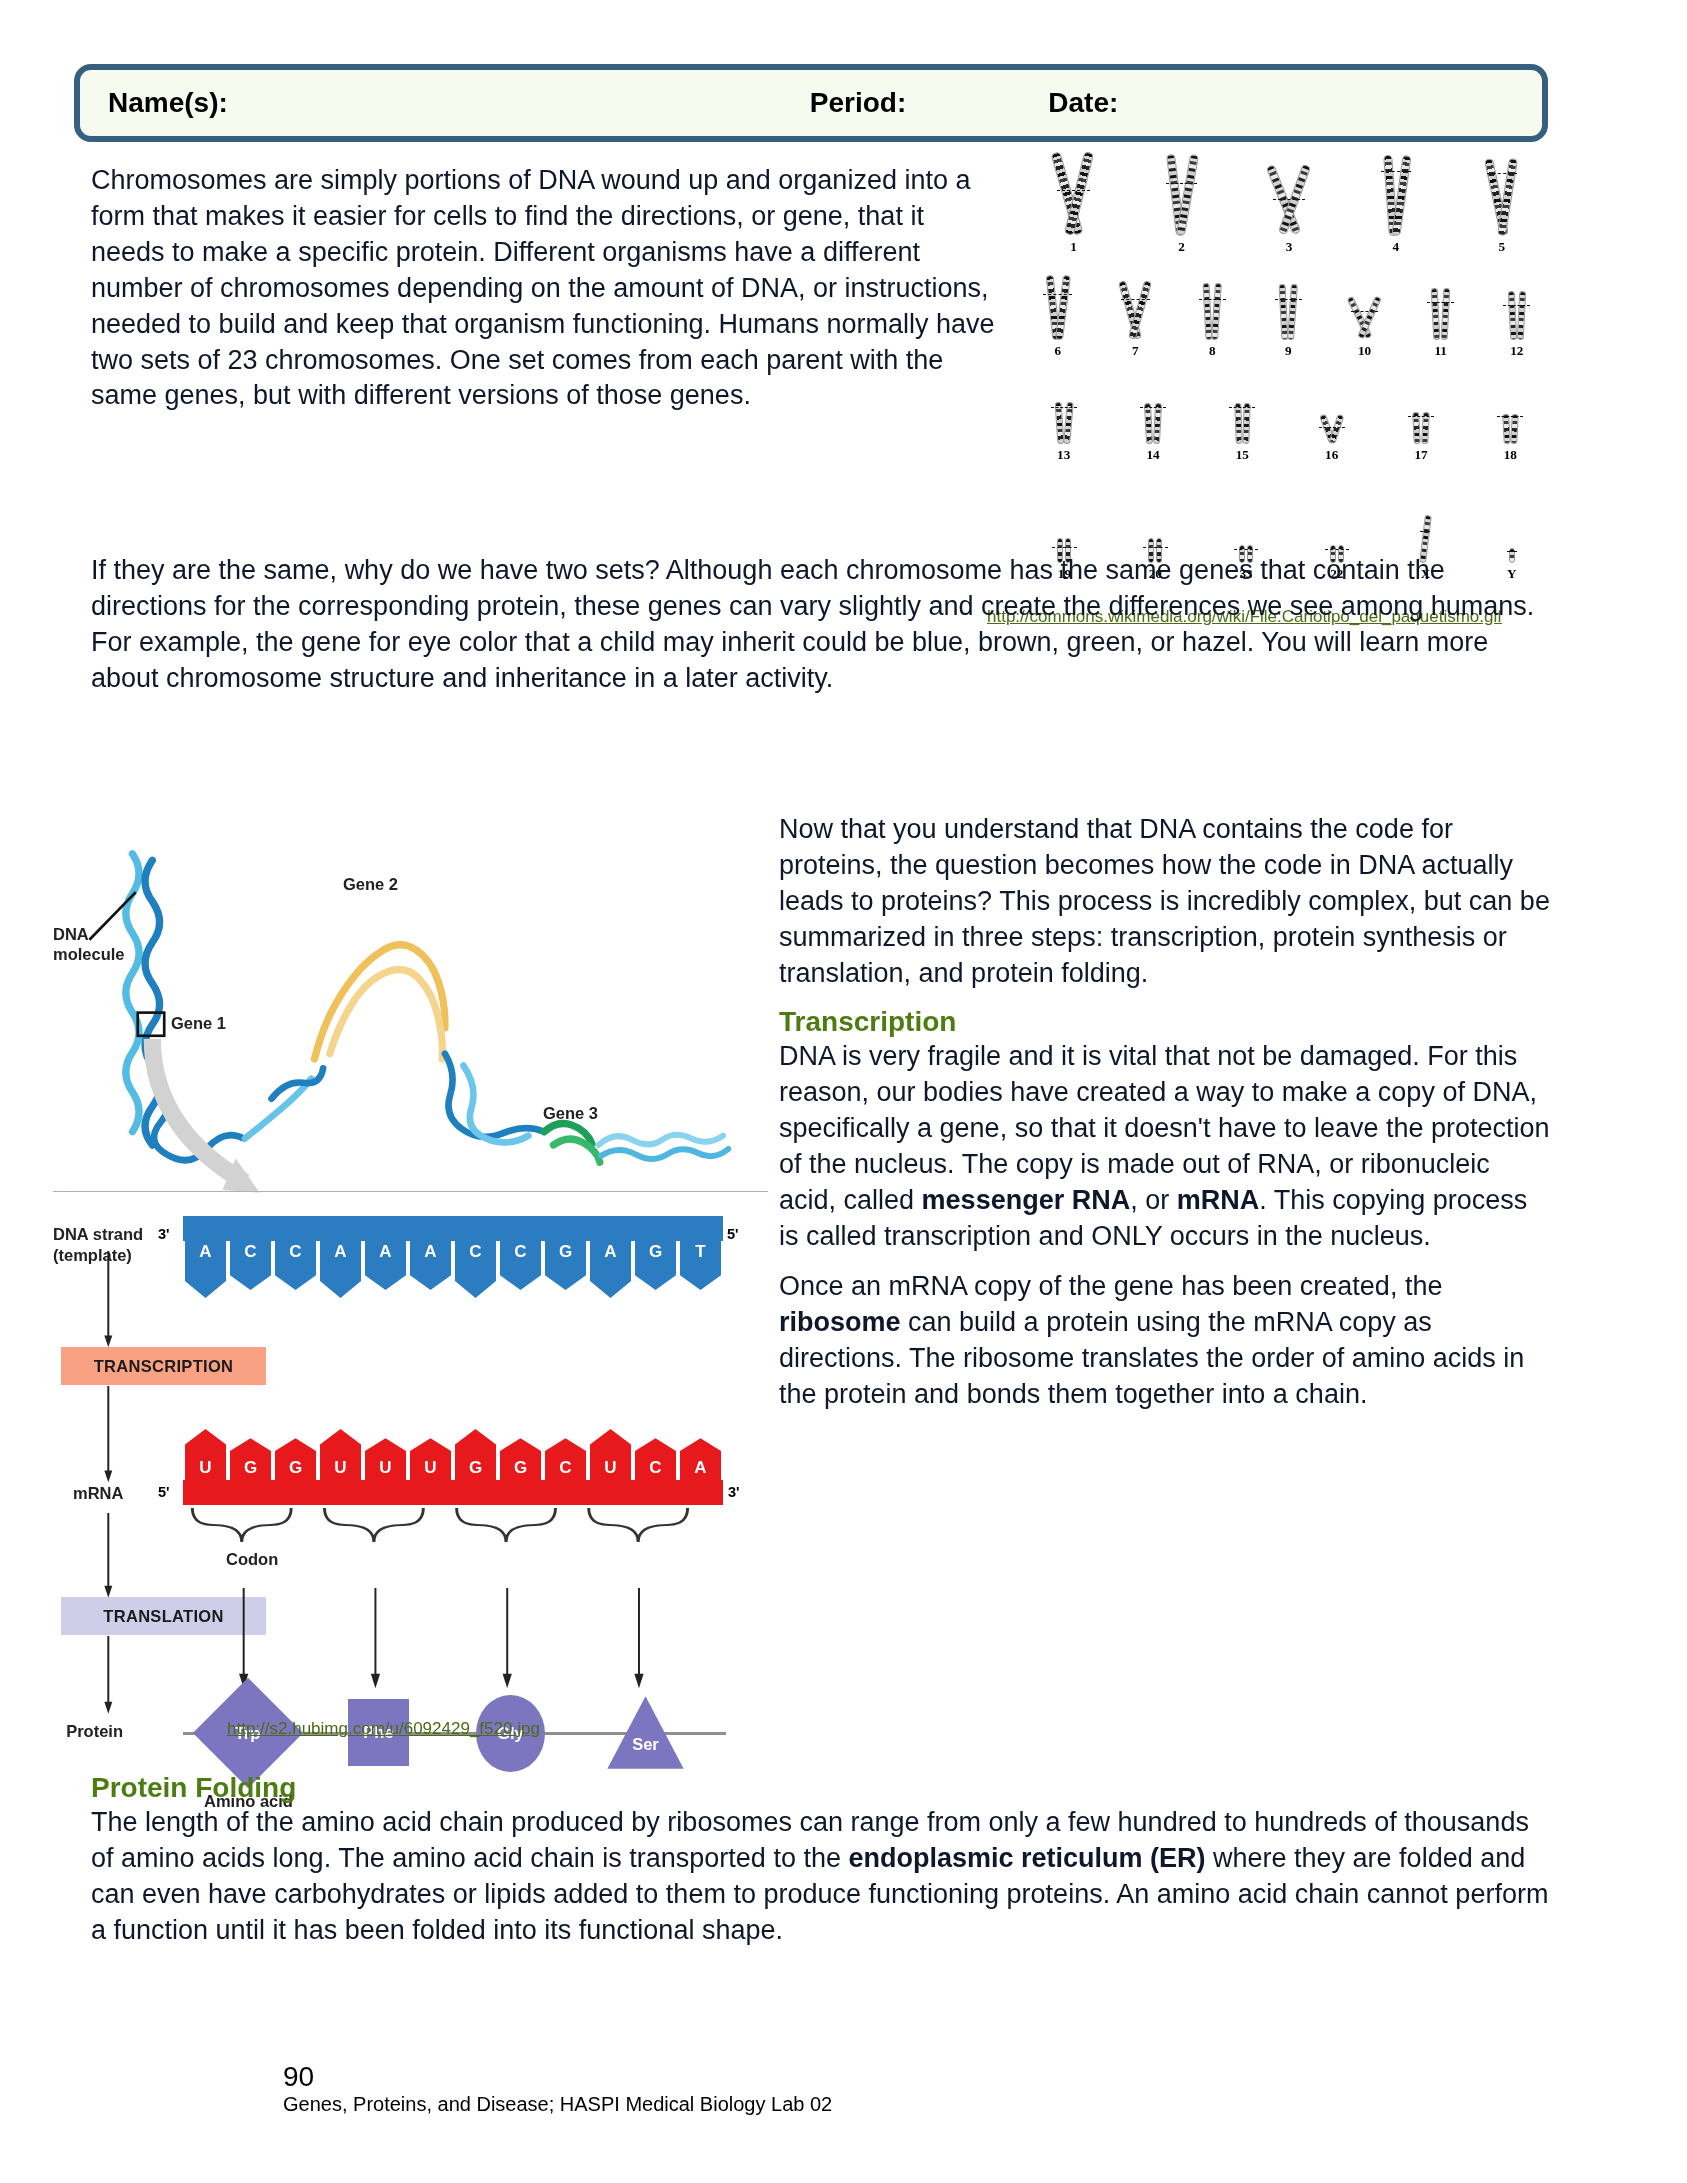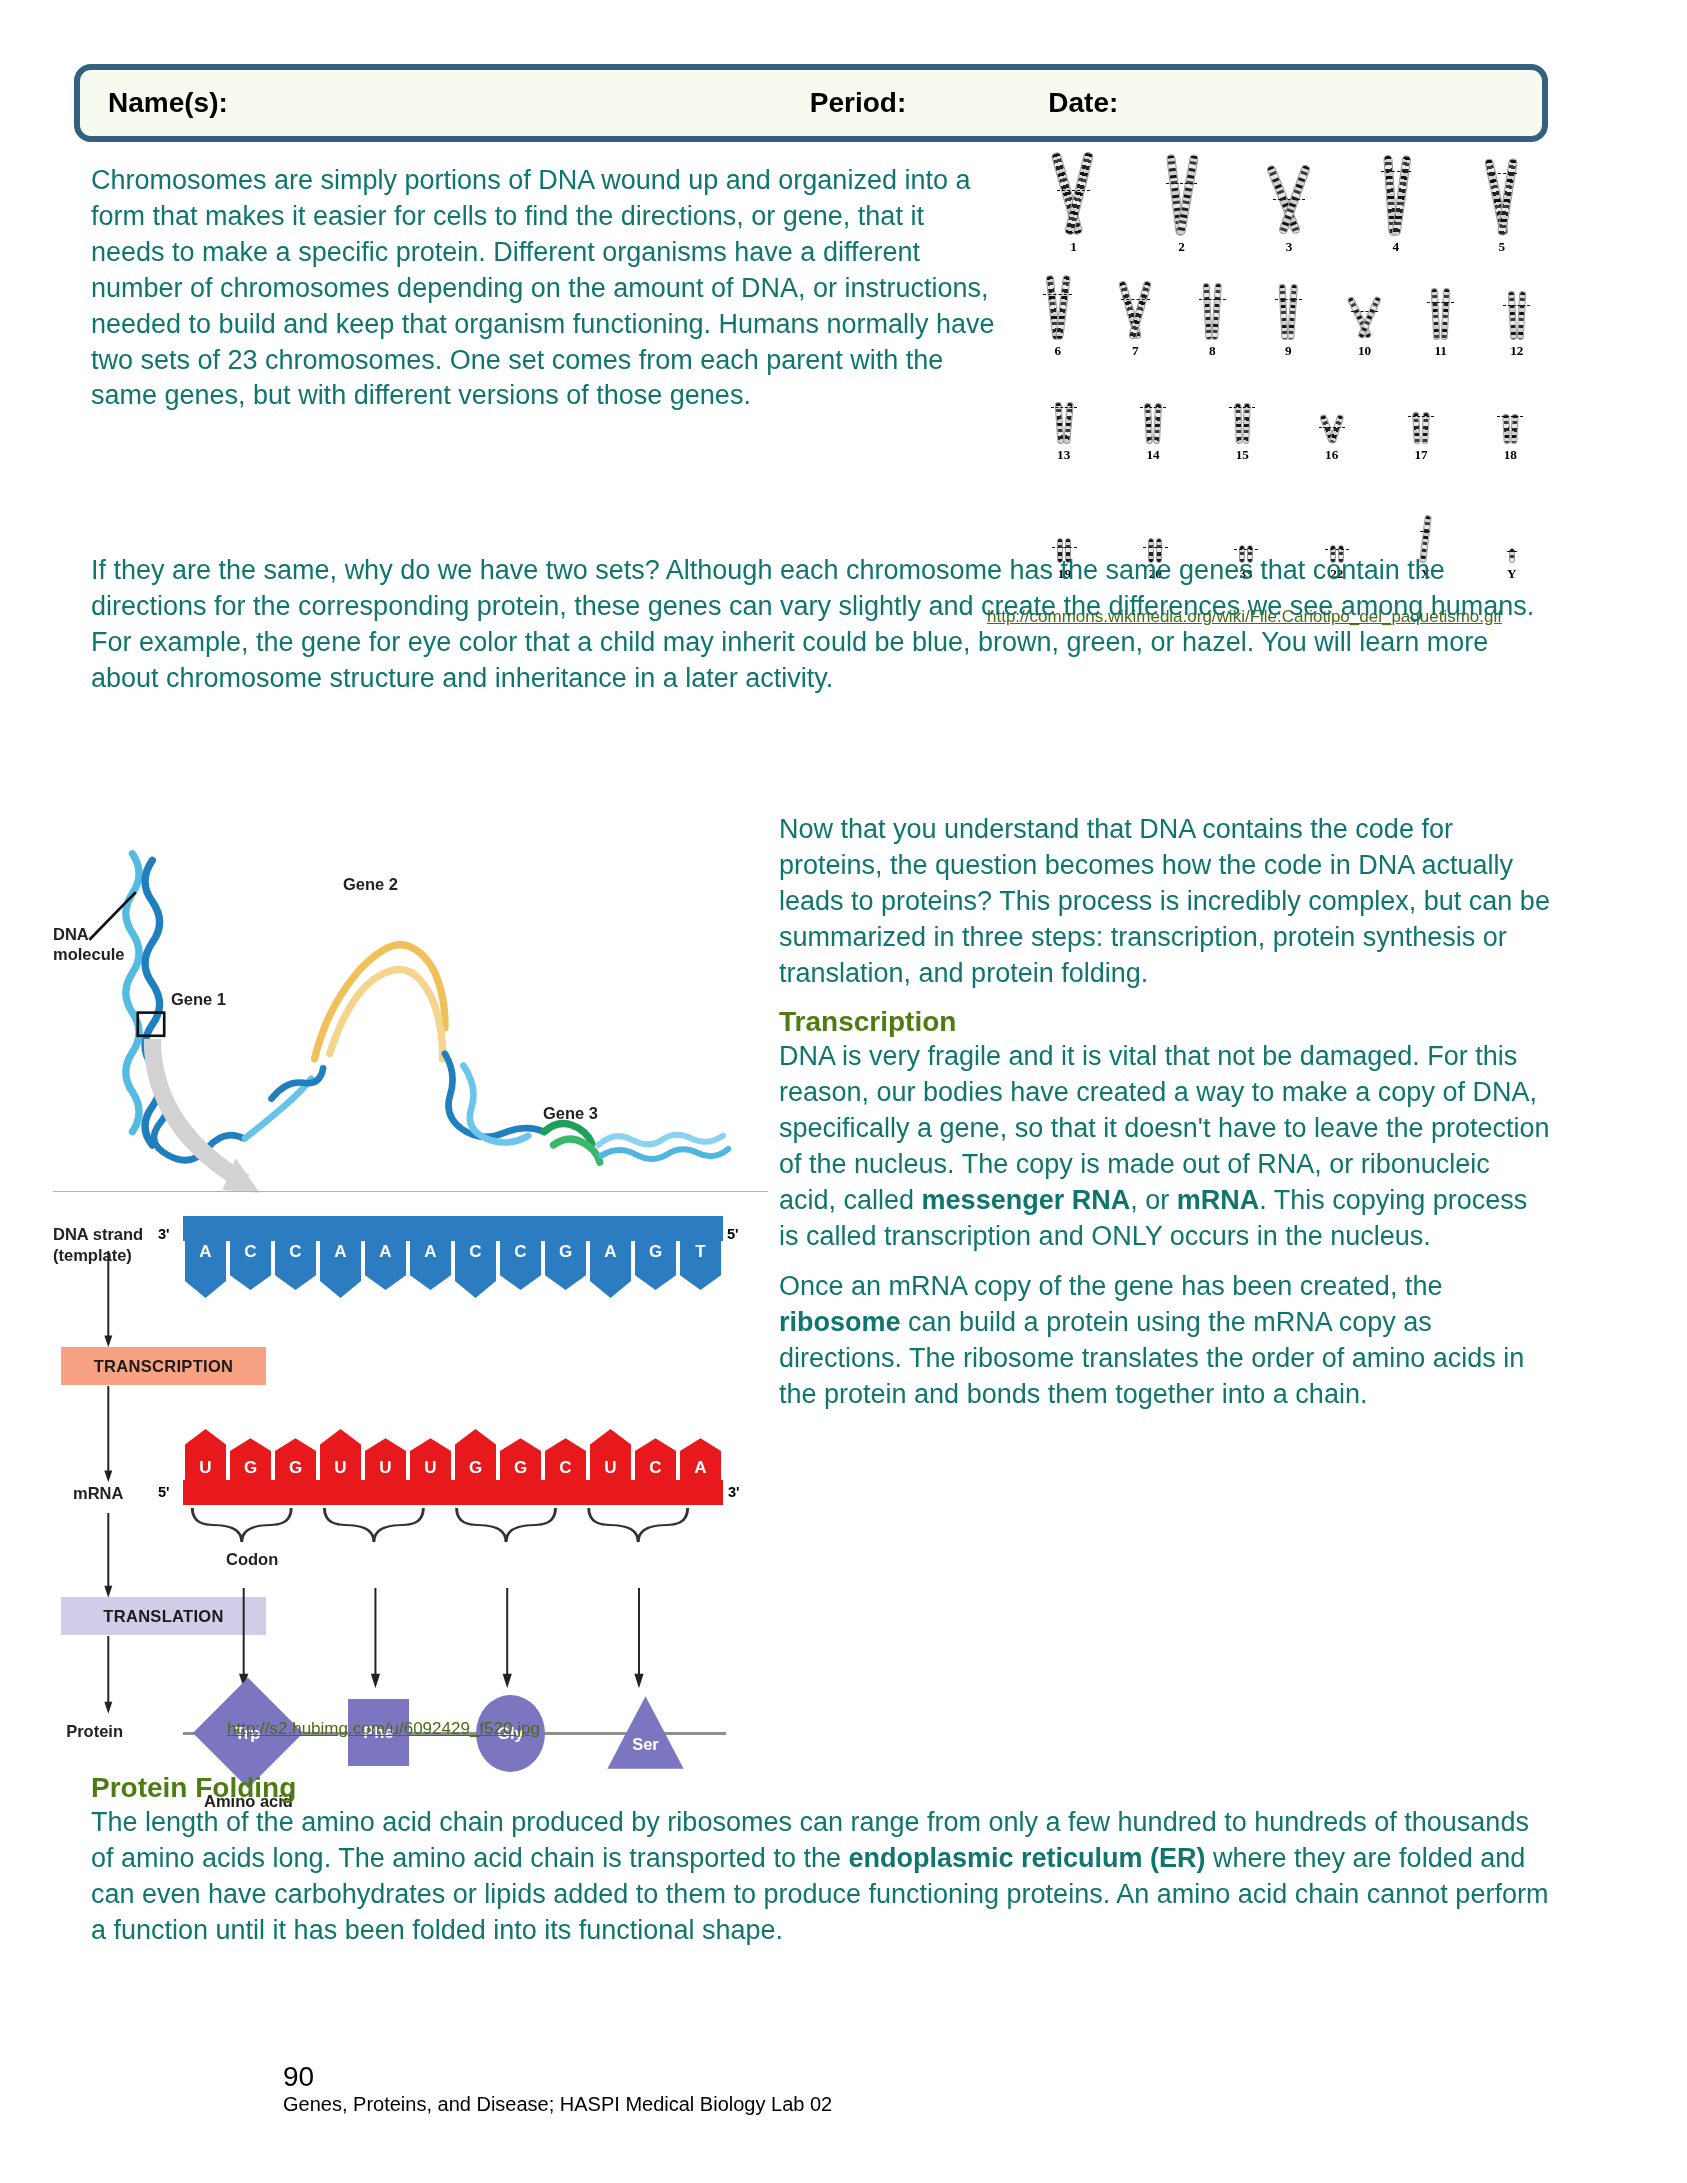--- a/index.html
+++ b/index.html
@@ -38,21 +38,21 @@
     letter-spacing: 0px;
     white-space: nowrap;
   }
   .hdr-name { margin-right: 582px; }
   .hdr-period { margin-right: 142px; }
 
   
   .para {
     font-size: 27px;
     line-height: 1.33;
-    color: #0f766e;
+    color: #0f172a;
   }
 
   .col-left-top {
     position: absolute;
     left: 91px; top: 163px;
     width: 913px;
   }
 
   .para-full {
     position: absolute;
@@ -464,21 +464,21 @@
       <path d="M 828 516 q 26 -16 52 -2 q 26 14 48 0 q 22 -14 46 -2 q 24 12 46 -6" stroke="#4fb6e0" stroke-width="9" fill="none" stroke-linecap="round"></path>
 
       <path d="M 150 340 C 150 440 210 510 290 556" stroke="#d2d2d2" stroke-width="26" fill="none"></path>
       <polygon points="276,520 312,572 256,568" fill="#d2d2d2"></polygon>
     </svg>
 
     <div class="dg-label" style="left:0px; top:111px; line-height:1.2;">
       <span>DNA</span><br>
       <span>molecule</span>
     </div>
-    <div class="dg-label" style="left:118px; top:176px;">Gene 1</div>
+    <div class="dg-label" style="left:118px; top:200px;">Gene 1</div>
     <div class="dg-label" style="left:290px; top:61px;">Gene 2</div>
     <div class="dg-label" style="left:490px; top:290px;">Gene 3</div>
 
     <div class="hrule" style="top:377px;"></div>
 
     <div class="dg-label" style="left:0px; top:410px; line-height:1.25;">
       <span>DNA strand</span><br>
       <span>(template)</span>
     </div>
 

